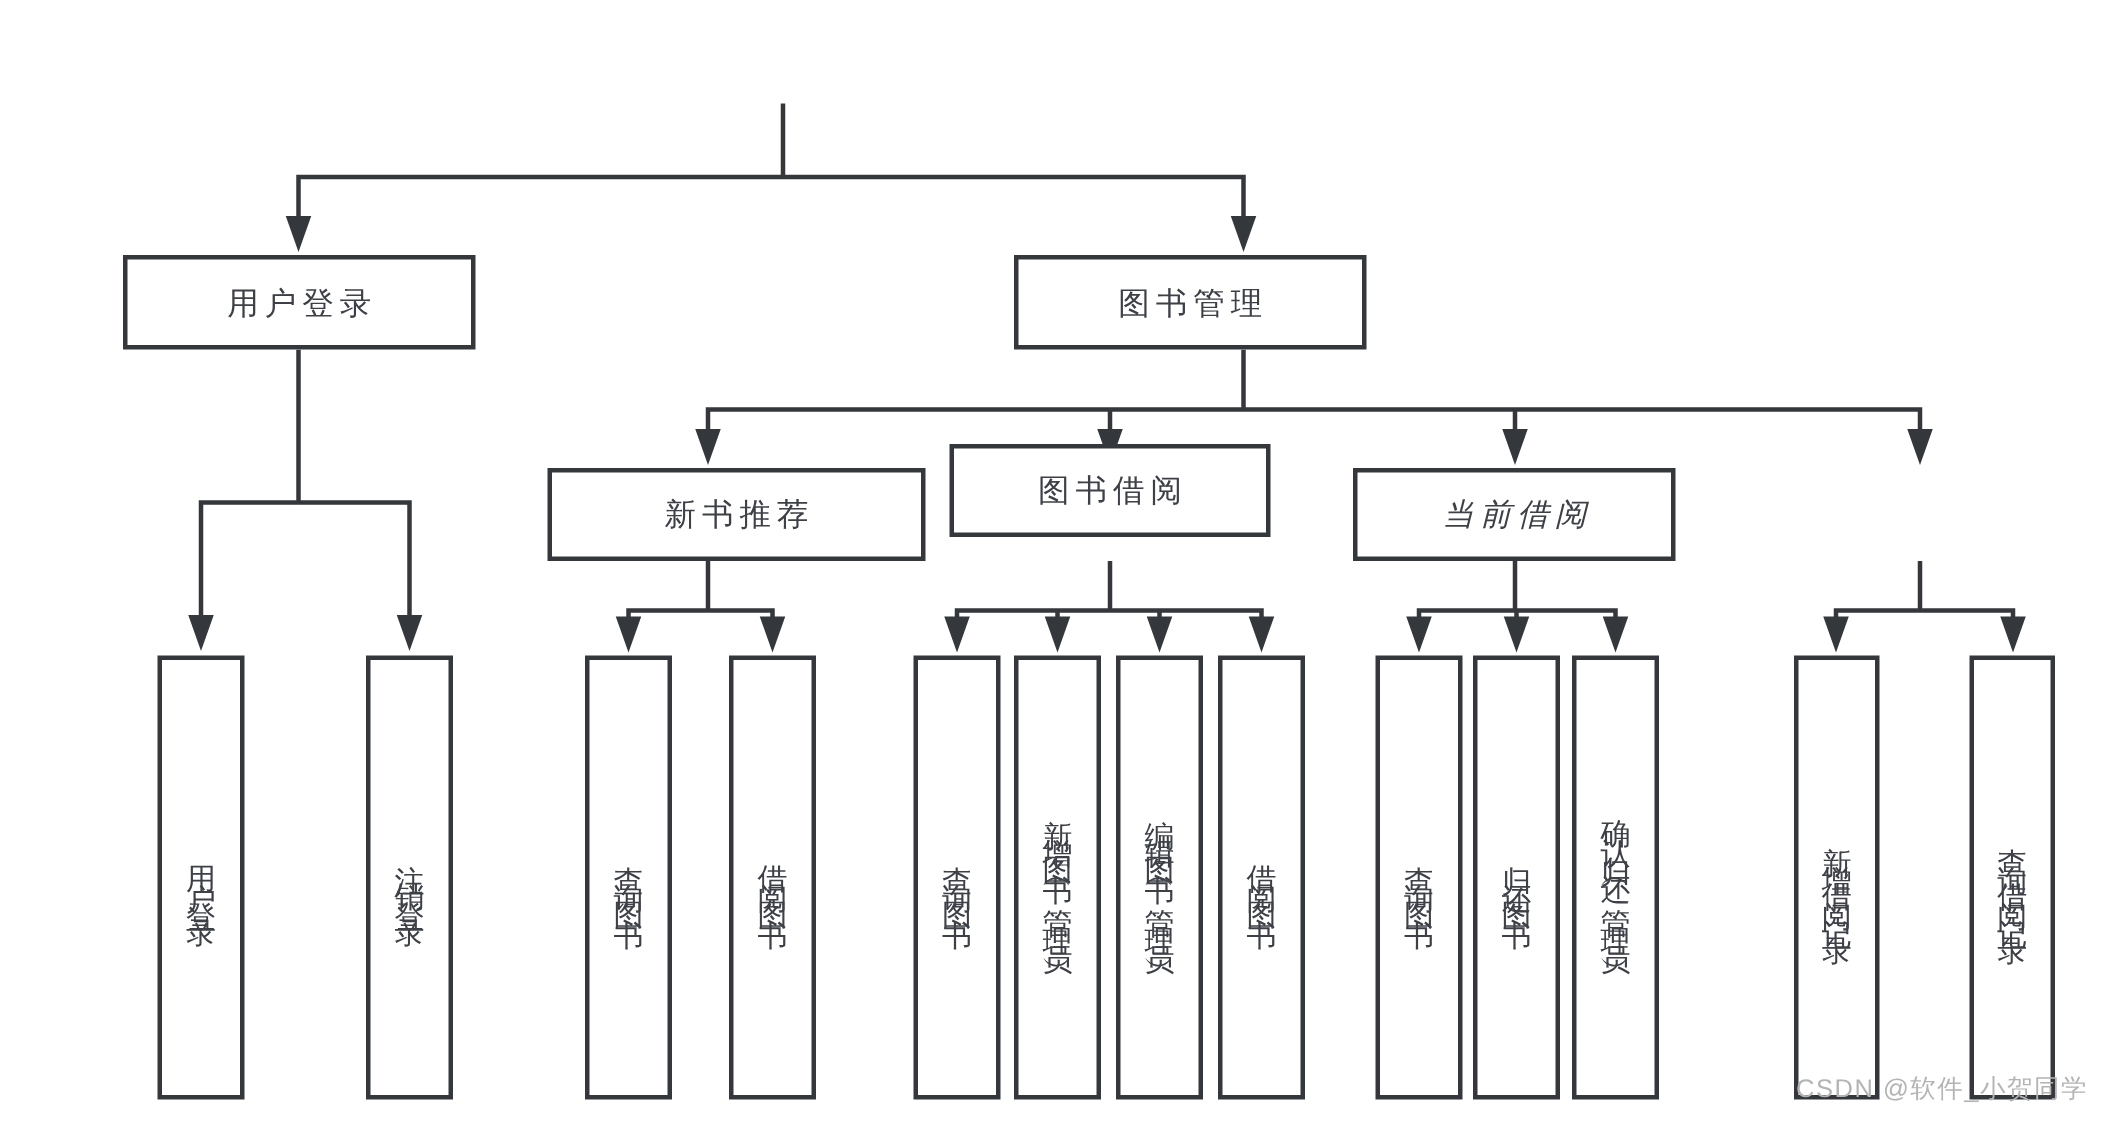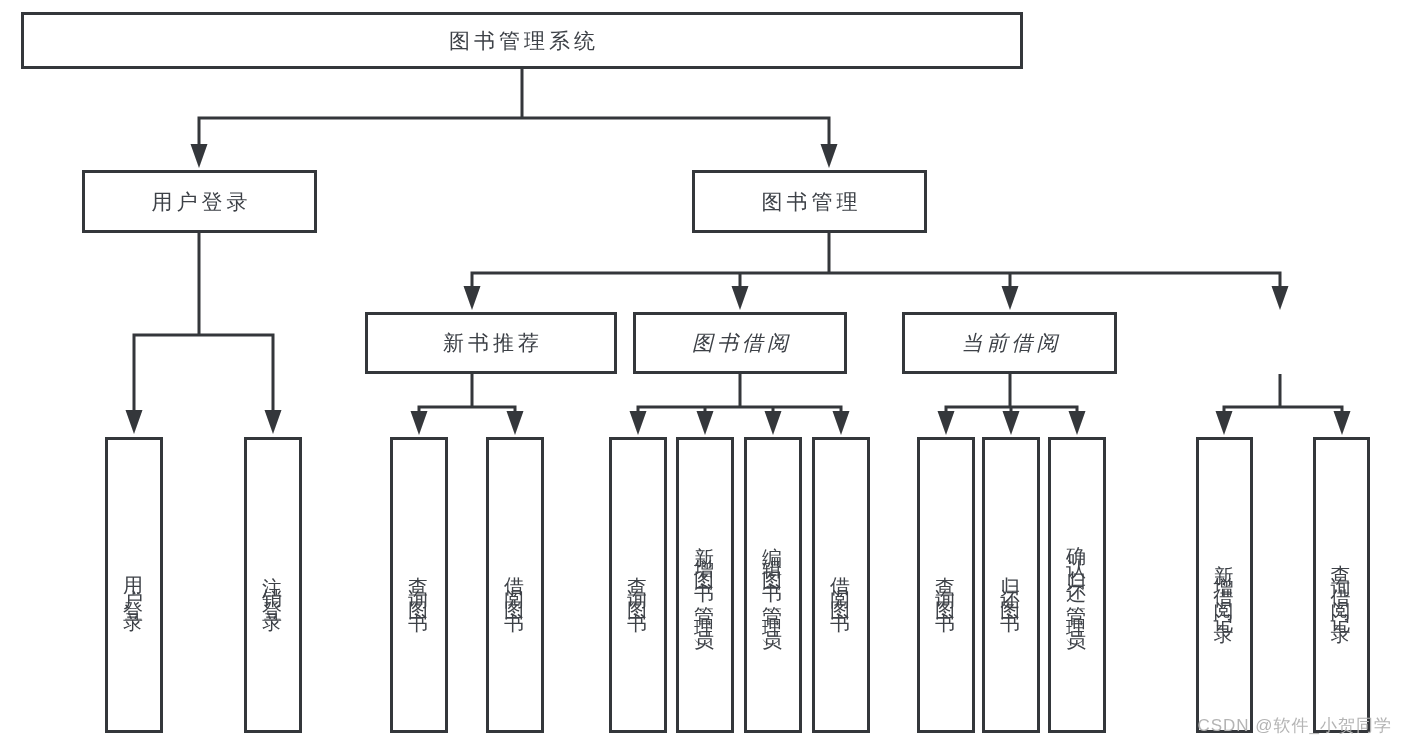--- a/index.html
+++ b/index.html
@@ -117,35 +117,32 @@
       <polygon points="1068.5,411 1085.5,411 1077,435"></polygon>
     </g>
 
     <g>
       <path d="M1280 374 V407 M1222.5 407 H1343.5 M1224 407 V414 M1342 407 V414"></path>
       <polygon points="1215.5,411 1232.5,411 1224,435"></polygon>
       <polygon points="1333.5,411 1350.5,411 1342,435"></polygon>
     </g>
   </svg>
 
-  <div class="box" style="left:21px; top:12px; width:1002px; height:57px;">
-    <span class="h-label">图书管理系统</span>
-  </div>
 
   <div class="box" style="left:82px; top:170px; width:235px; height:63px;">
     <span class="h-label">用户登录</span>
   </div>
-  <div class="box" style="left:692px; top:170px; width:235px; height:63px;">
+  <div class="box" style="left:676px; top:170px; width:235px; height:63px;">
     <span class="h-label">图书管理</span>
   </div>
 
   <div class="box" style="left:365px; top:312px; width:252px; height:62px;">
     <span class="h-label">新书推荐</span>
   </div>
-  <div class="box" style="left:633px; top:312px; width:214px; height:62px;font-style:italic;">
+  <div class="box" style="left:633px; top:296px; width:214px; height:62px;">
     <span class="h-label">图书借阅</span>
   </div>
   <div class="box" style="left:902px; top:312px; width:215px; height:62px;font-style:italic;">
     <span class="h-label">当前借阅</span>
   </div>
 
   <div class="box" style="left:105px; top:437px; width:58px; height:296px;">
     <span class="v-label">用户登录</span>
   </div>
   <div class="box" style="left:244px; top:437px; width:58px; height:296px;">

